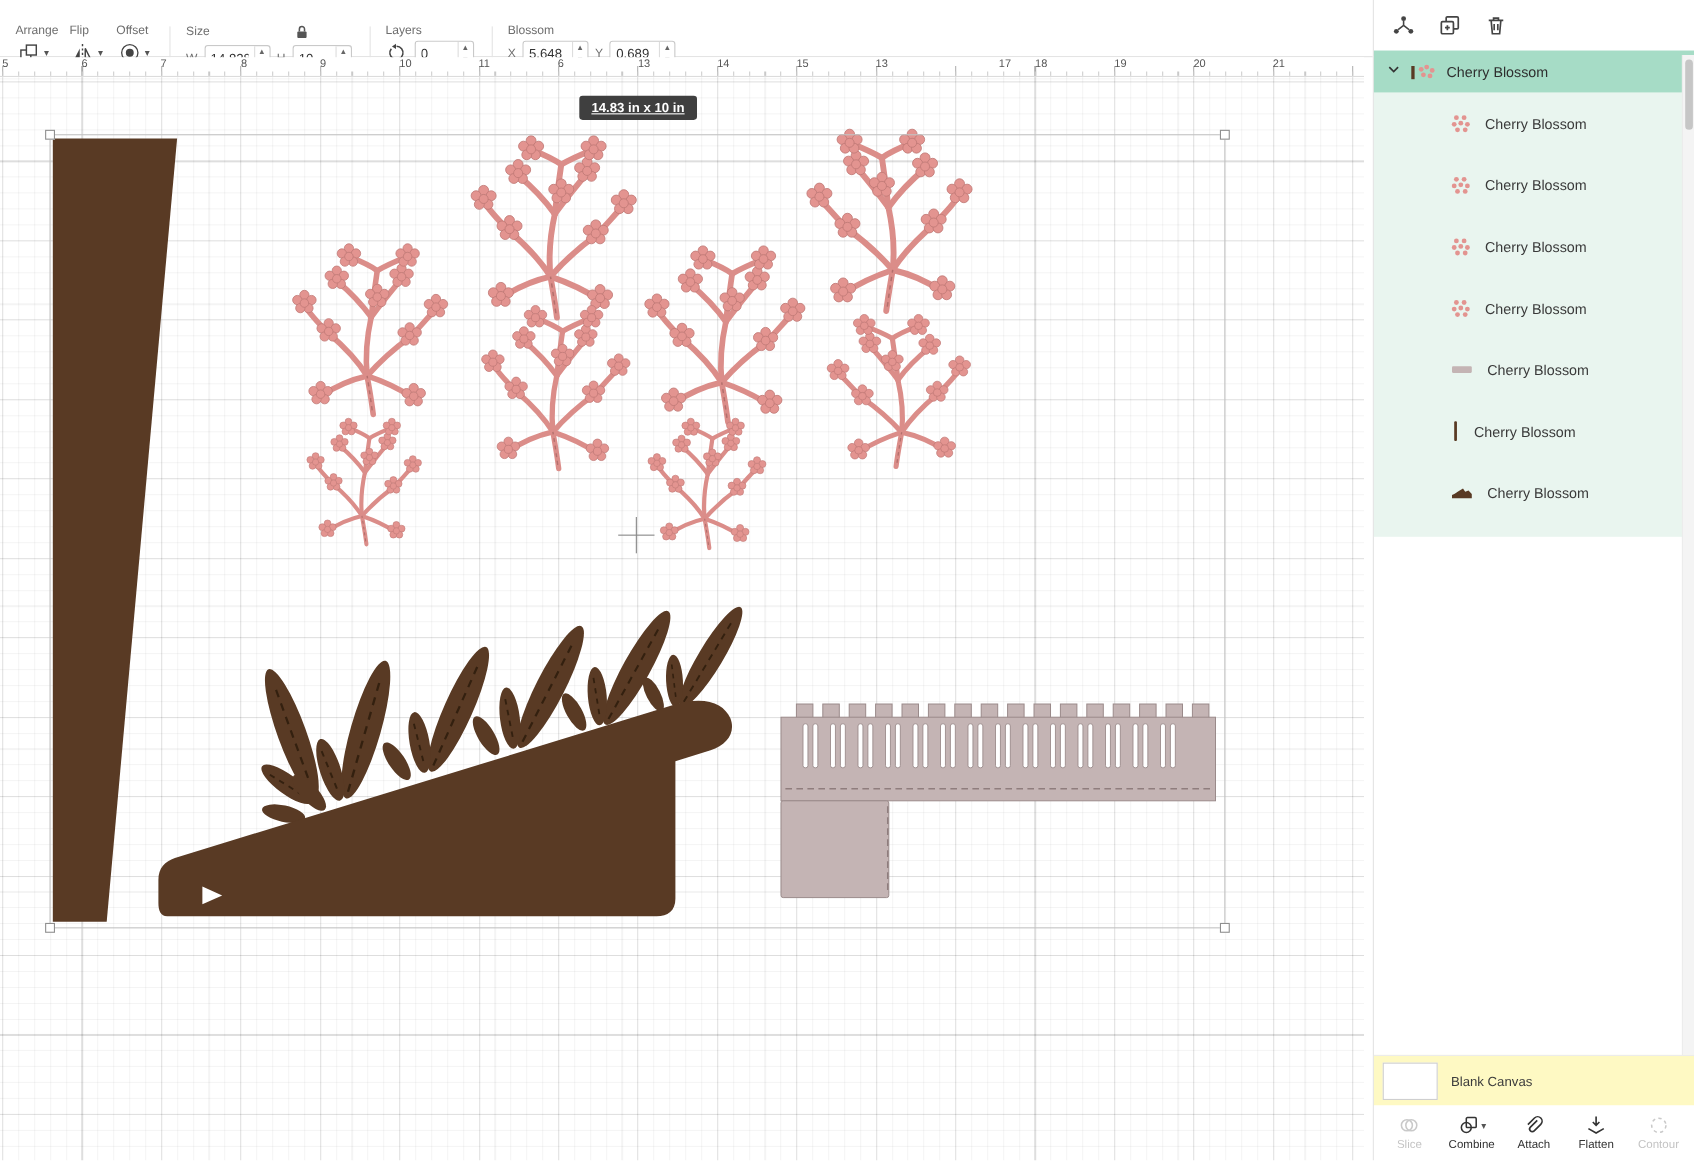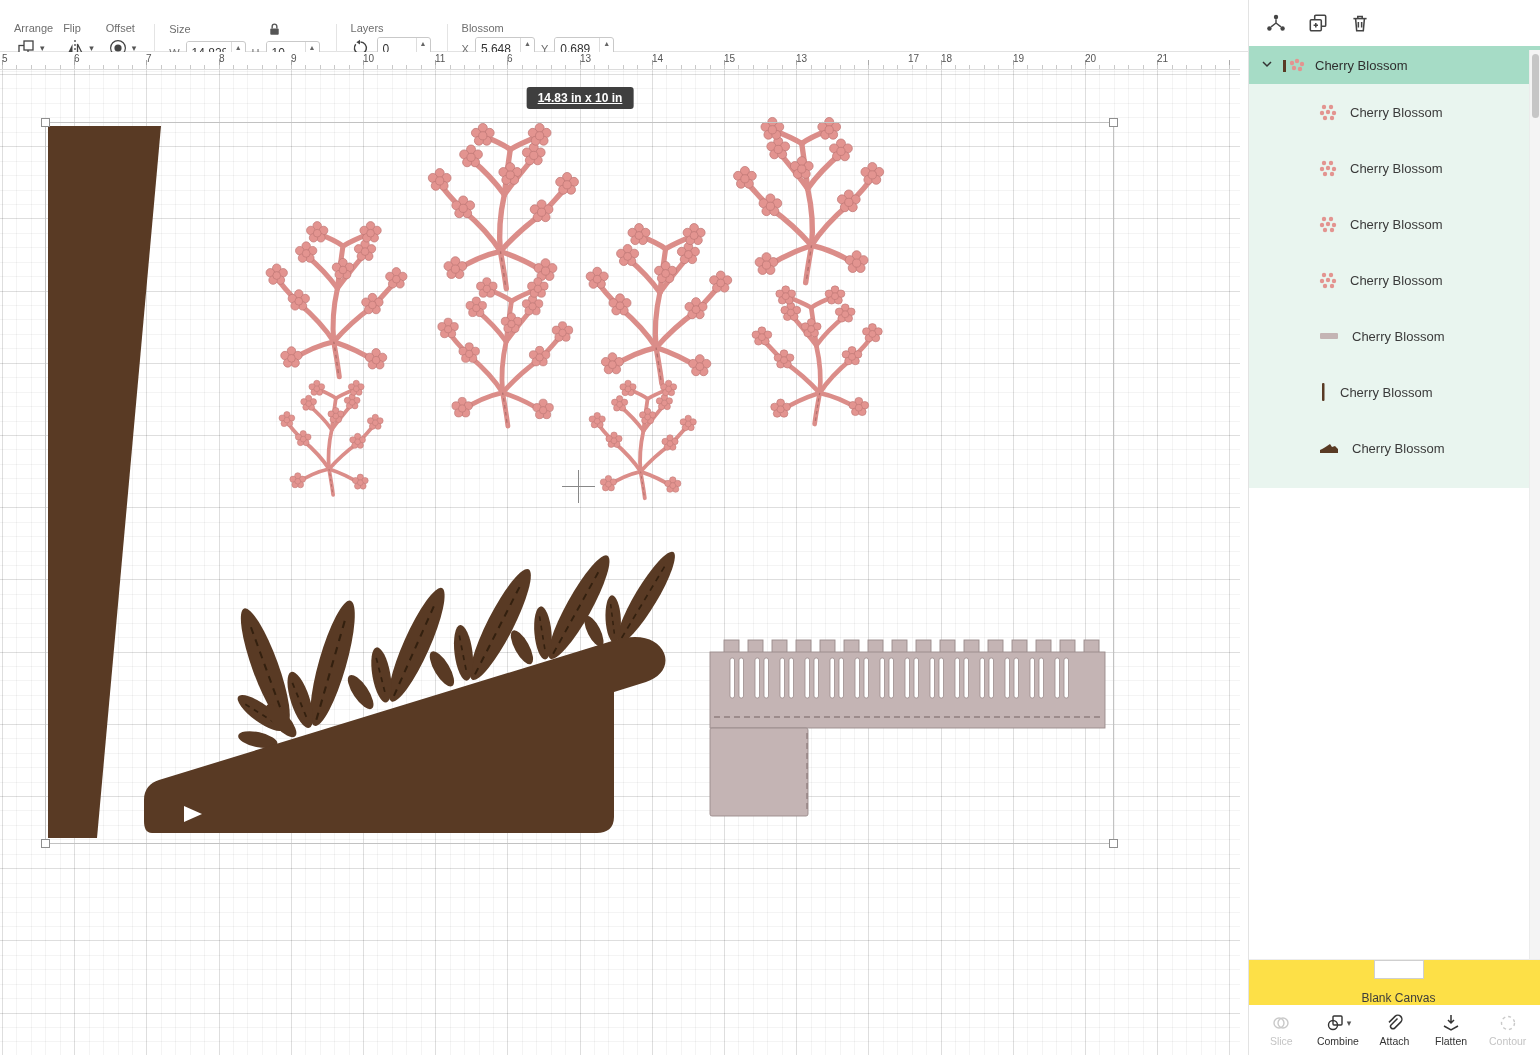--- a/index.html
+++ b/index.html
@@ -64,21 +64,21 @@
   .panel-icon-row { height:46px; display:flex; align-items:center; gap:20px; padding-left:16px; }
   .p-icon { width:22px; height:22px; cursor:pointer; }
   .layers-list { background:#e9f5ef; padding-bottom:12px; }
   .group-row { height:38px; display:flex; align-items:center; background:#a6dcc6; padding-left:12px; gap:8px; cursor:pointer; }
   .group-row .g-label { font-size:13px; color:#2e2e2e; }
   .layer-row { height:56px; display:flex; align-items:center; padding-left:70px; gap:13px; cursor:pointer; }
   .layer-row .l-label { font-size:13px; color:#3a3a3a; }
   .thumb { display:inline-flex; align-items:center; justify-content:center; }
   .scrollbar { position:absolute; right:0; top:50px; bottom:96px; width:11px; background:#f4f4f4; border-left:1px solid #ececec; }
   .scroll-thumb { position:absolute; top:4px; left:2px; width:7px; height:64px; background:#c6c6c6; border-radius:4px; cursor:pointer; }
-  .blank-canvas-row { position:absolute; left:0; right:0; bottom:50px; height:46px; border-top:1px solid #ececec; display:flex; align-items:center; padding-left:8px; gap:12px; background:#fde047;flex-direction:column; }
+  .blank-canvas-row { position:absolute; left:0; right:0; bottom:50px; height:46px; border-top:1px solid #ececec; display:flex; align-items:center; padding-left:8px; gap:12px; background:#fef9c3; }
   .swatch { width:50px; height:34px; background:#fff; border:1px solid #cfcfcf; cursor:pointer; }
   .blank-canvas-label { font-size:12px; color:#3c3c3c; }
   .action-bar { position:absolute; left:0; right:0; bottom:0; height:50px; display:flex; justify-content:space-around; align-items:center; padding:0 4px; background:#fff; }
   .action { display:flex; flex-direction:column; align-items:center; gap:2px; cursor:pointer; min-width:44px; }
   .action .a-label { font-size:10.5px; color:#333; }
   .action svg { stroke:#333; }
   .action.disabled .a-label { color:#c4c4c4; }
   .action.disabled svg { stroke:#c9c9c9; }
   .combine-head { display:flex; align-items:center; gap:2px; }
 </style>

